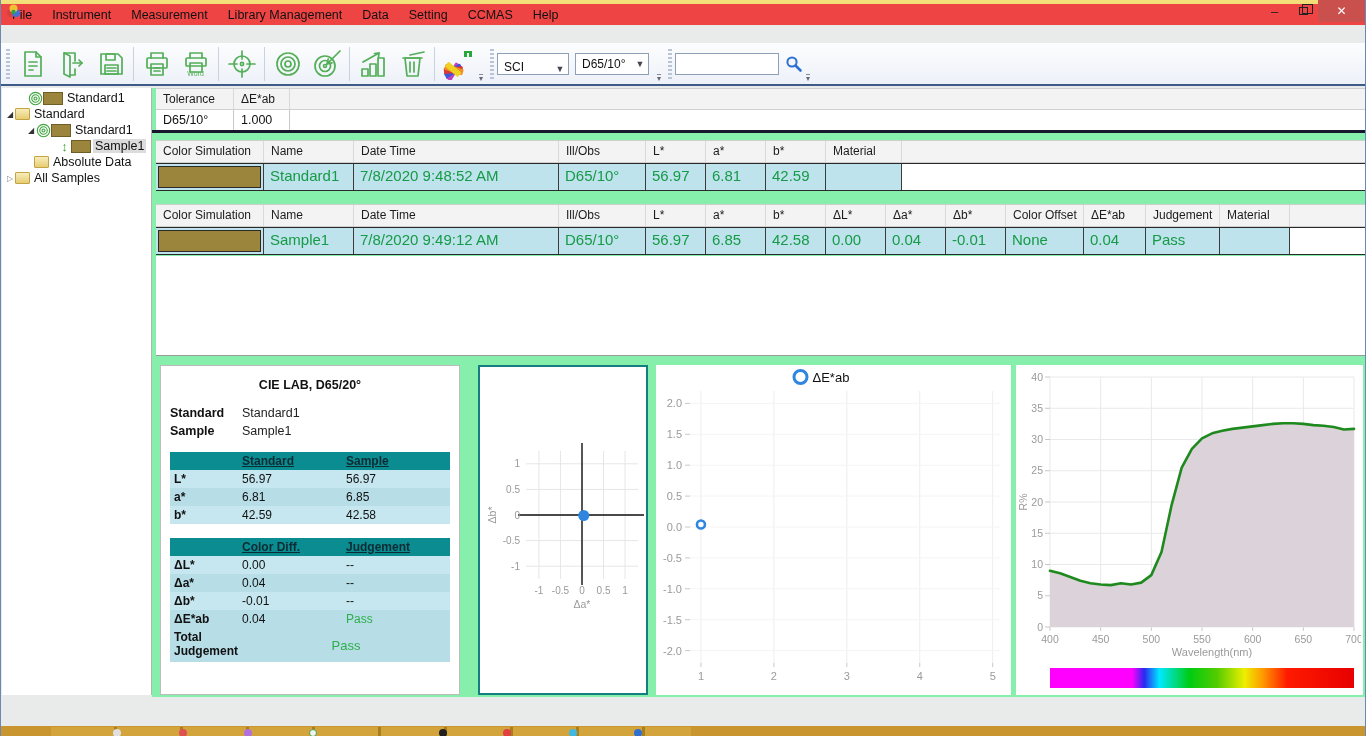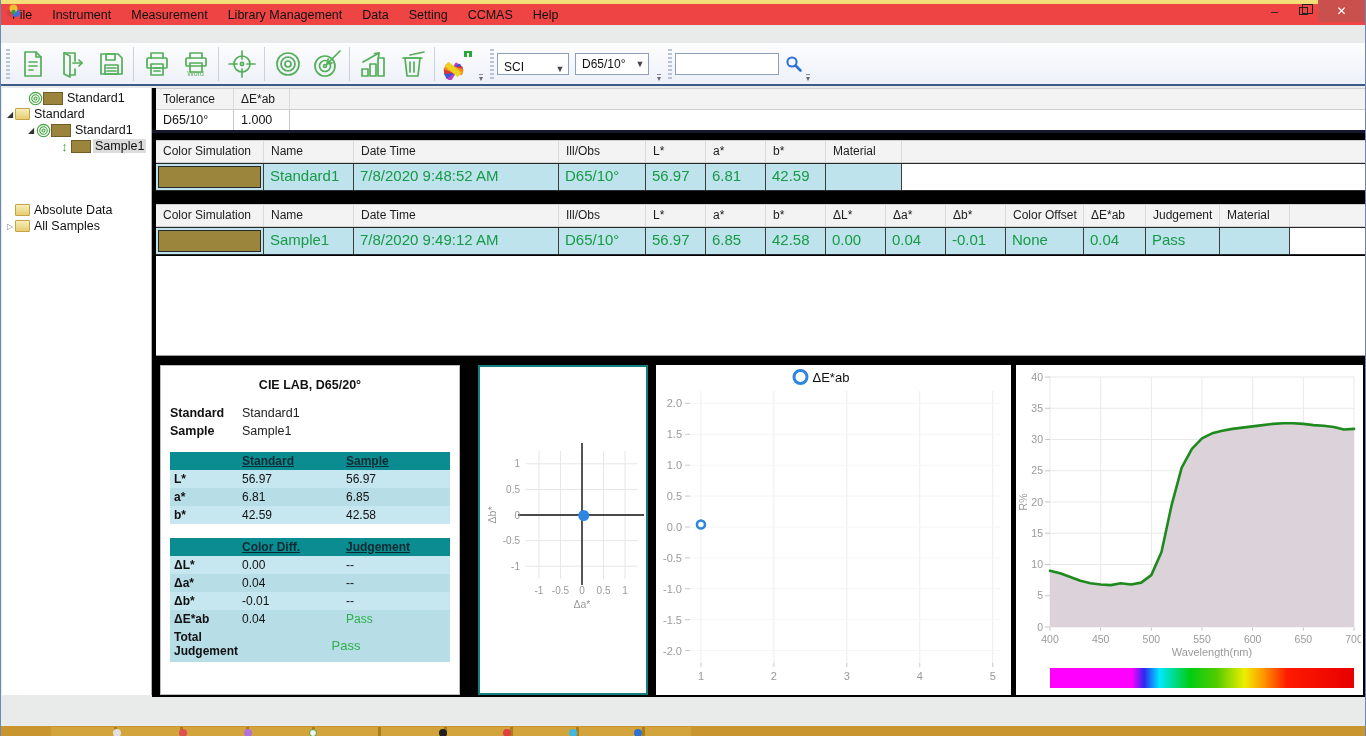--- a/index.html
+++ b/index.html
@@ -45,21 +45,21 @@
   .titem{display:flex;align-items:center;height:16px;white-space:nowrap;}
   .titem.selected .tlabel{background:#dcdcdc;}
   .texp{width:10px;font-size:8px;color:#333;text-align:center;flex:none;}
   .texp.hollow{color:#888;}
   .tfolder{width:15px;height:12px;flex:none;margin-right:2px;
     background:linear-gradient(#f7edbd,#e6cd72);border:1px solid #c4a440;border-radius:1px;}
   .tswatch{width:20px;height:13px;flex:none;background:#9b853d;border:1px solid #6e5d24;margin-right:2px;}
   .tarrow{color:#3da53d;font-size:13px;font-weight:bold;width:13px;flex:none;text-align:center;}
   .tlabel{padding:0 2px;}
   
-  .content{position:absolute;left:151px;top:88px;width:1215px;height:609px;background:#000000;}
+  .content{position:absolute;left:151px;top:88px;width:1215px;height:609px;background:#86efac;}
   .tbl{position:absolute;left:4px;right:0;}
   .hrow{display:flex;background:#f3f3f3;border-top:1px solid #cfcfcf;border-bottom:1px solid #cfcfcf;}
   .hcell{font-size:12px;color:#1c1c1c;padding:3px 0 3px 7px;border-right:1px solid #d9d9d9;}
   .drow{display:flex;background:#fff;}
   .dcell{font-size:12.5px;color:#111;padding:3px 0 3px 7px;border-right:1px solid #c8c8c8;border-bottom:1px solid #e2e2e2;}
   .grow{display:flex;background:#fff;border-bottom:1px solid #2a2a2a;}
   .gcell{font-size:15px;color:#169a46;background:#bee3ec;border-right:1px solid #3c3c3c;
     padding:3px 0 3px 6px;white-space:nowrap;overflow:hidden;}
   .simcell{padding:2px;background:#bee3ec;border-right:1px solid #3c3c3c;}
   .sim{width:100%;height:100%;background:#9b853d;border:1px solid #2a2a2a;}
@@ -297,21 +297,21 @@
         <circle cx="8" cy="8" r="1.6" fill="none" stroke="#3da53d" stroke-width="1.2"></circle>
       </svg>
       <span class="tswatch"></span>
       <span class="tlabel">Standard1</span>
     </div>
     <div class="titem selected" style="padding-left:56px;">
       <span class="tarrow">↕</span>
       <span class="tswatch"></span>
       <span class="tlabel">Sample1</span>
     </div>
-    <div class="titem" style="padding-left:13px;margin-top:48px;">
+    <div class="titem" style="padding-left:32px;">
       <span class="tfolder"></span>
       <span class="tlabel">Absolute Data</span>
     </div>
     <div class="titem" style="padding-left:3px;">
       <span class="texp hollow">▷</span>
       <span class="tfolder"></span>
       <span class="tlabel">All Samples</span>
     </div>
   </div>
 

